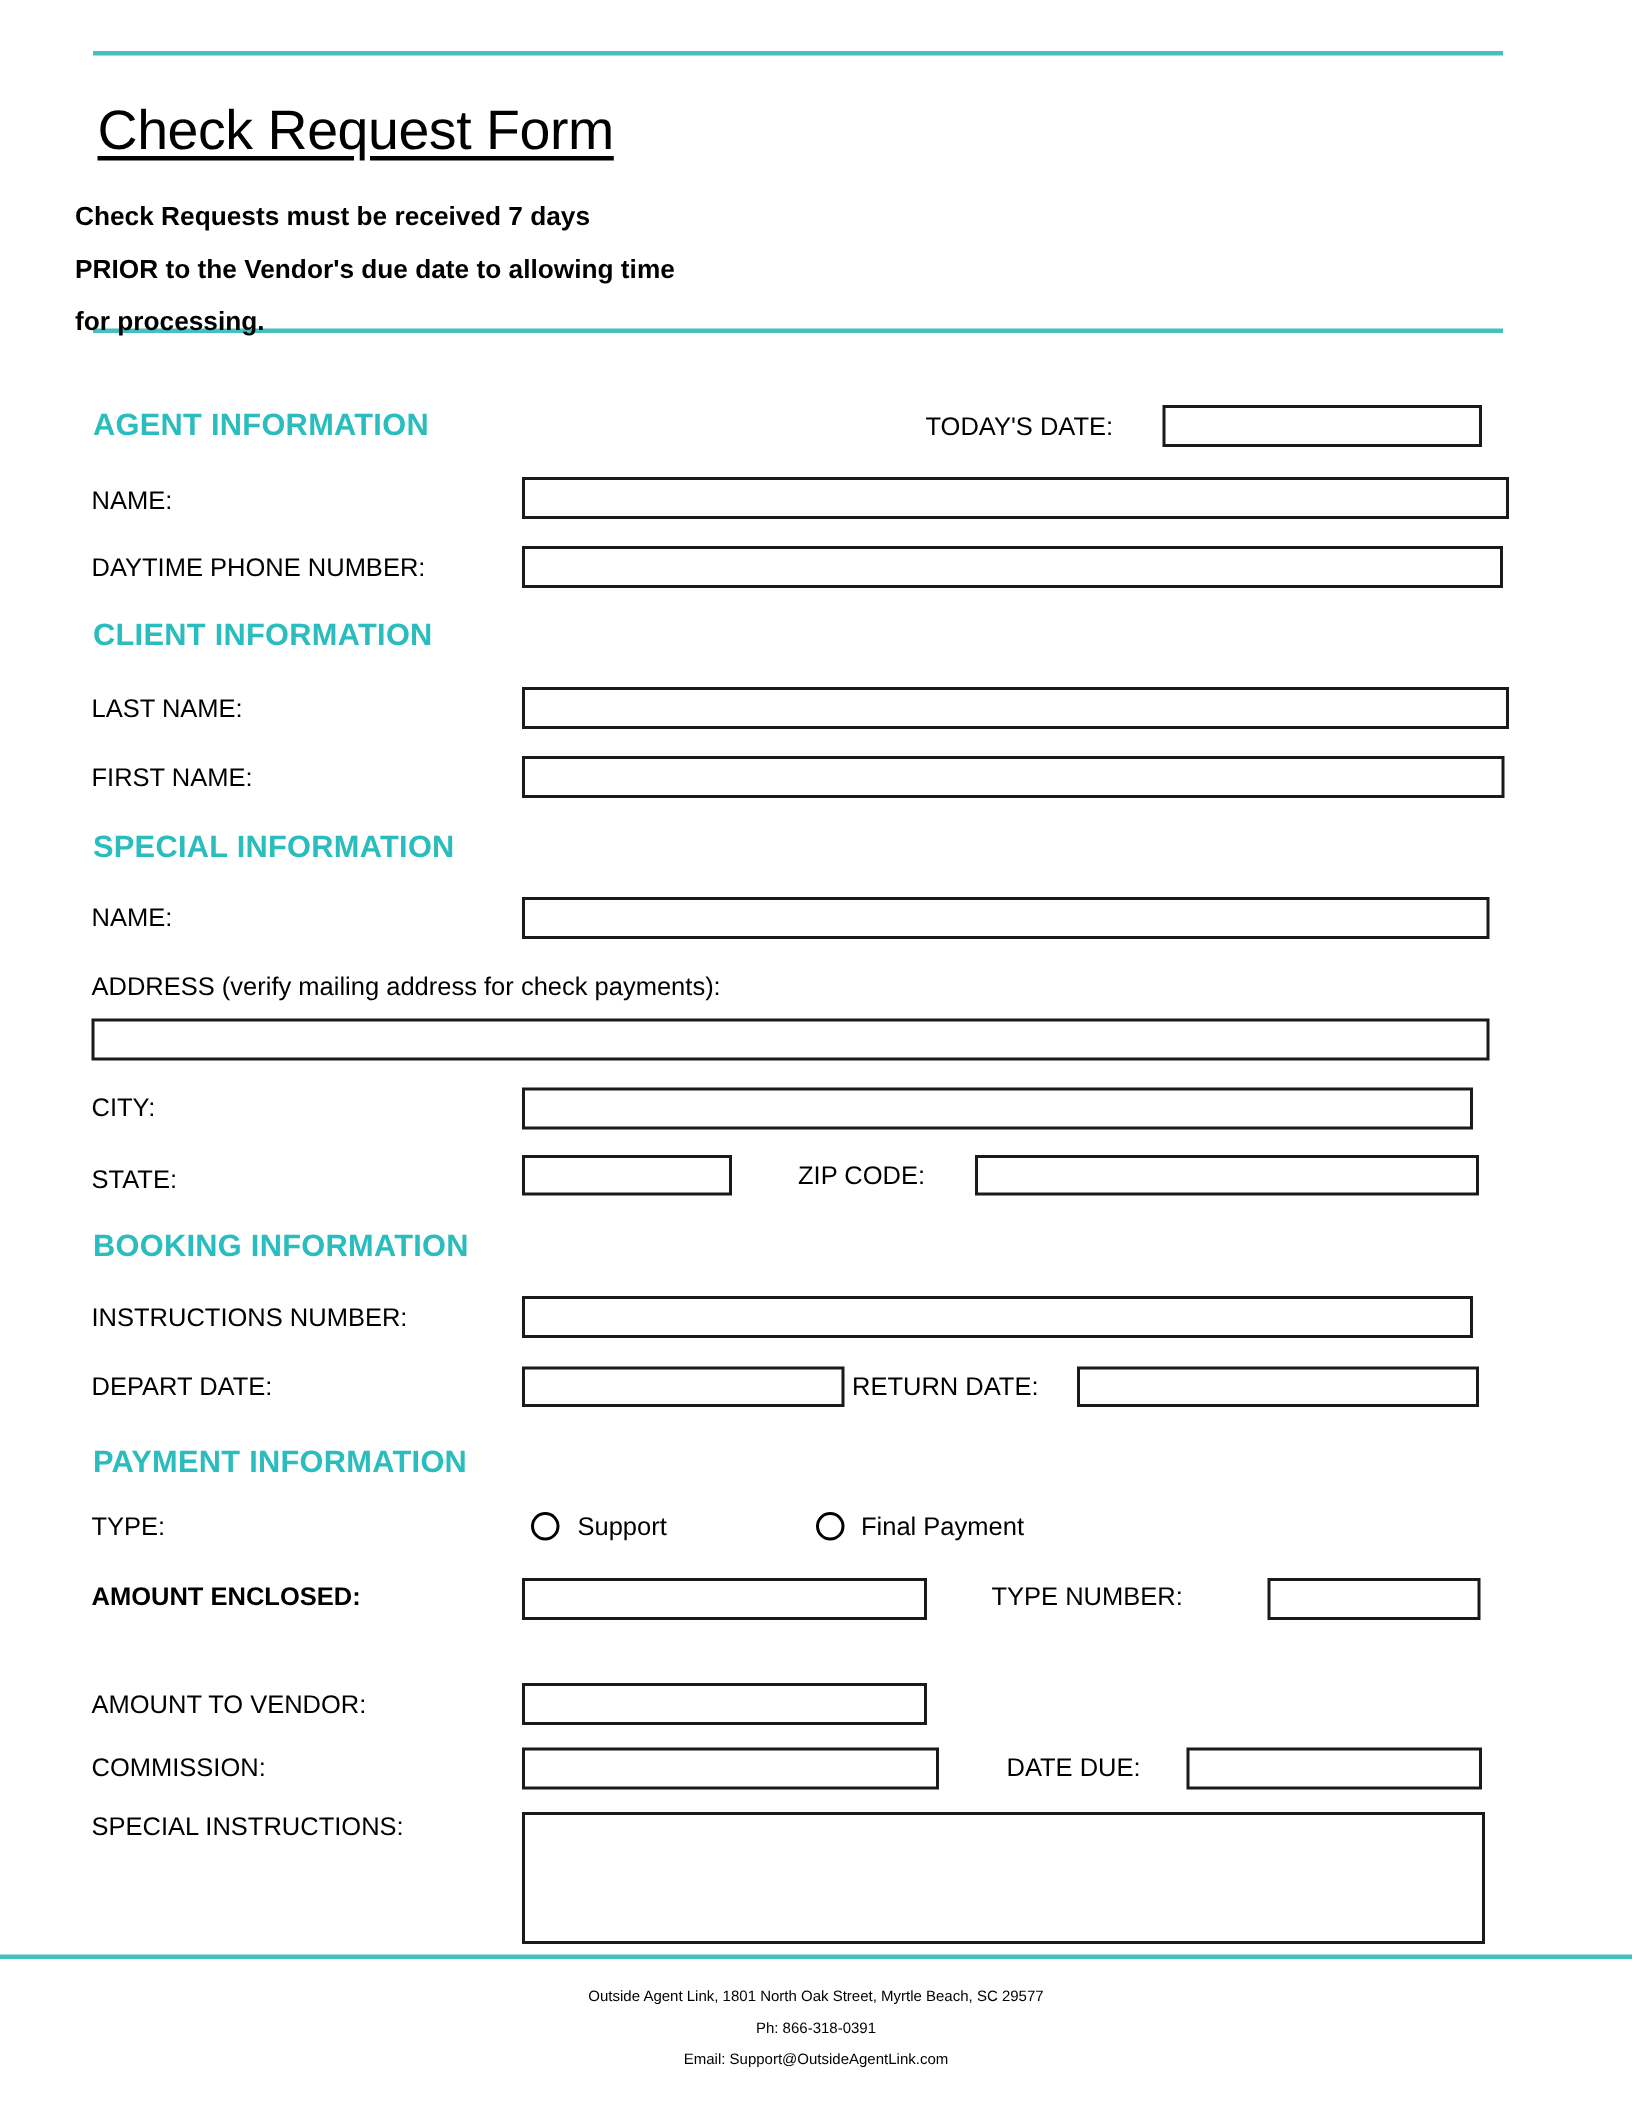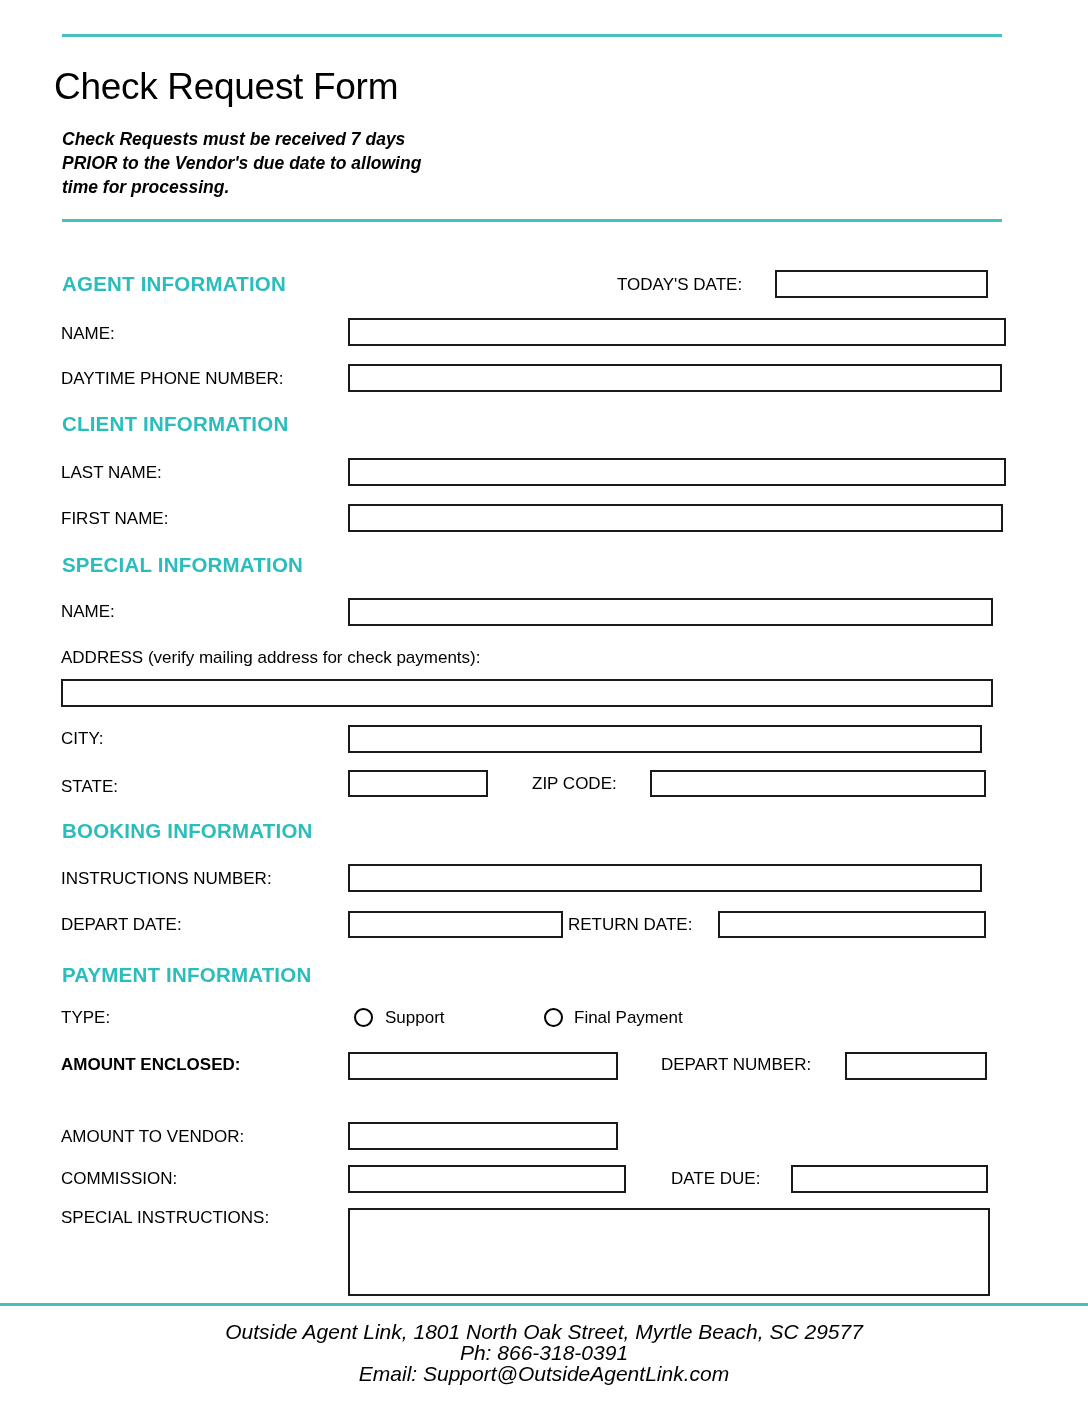--- a/index.html
+++ b/index.html
@@ -31,36 +31,36 @@
     height: 3px;
     background: #45bfc0;
   }
   .rule.top    { top: 34px; }
   .rule.header { top: 219px; height: 3px; }
   .rule.footer { top: 1303px; height: 3px; }
 
   
   .form-title {
     position: absolute;
-    left: 54px;
+    left: 65px;
     top: 66px;
     font-size: 37px;
     font-weight: normal;
     letter-spacing: -0.3px;
+    text-decoration: underline;
     text-underline-offset: 5px;
     white-space: nowrap;
   }
   .form-note {
     position: absolute;
-    left: 62px;
+    left: 50px;
     top: 127px;
     font-size: 17.5px;
-    font-style: italic;
     font-weight: bold;
-    line-height: 24px;
+    line-height: 35px;
     width: 400px;
   }
 
   
   .logo {
     position: absolute;
     left: 690px;
     top: 88px;
     width: 310px;
     height: 108px;
@@ -106,24 +106,23 @@
     box-sizing: border-box;
     background: #fff;
   }
 
   
   .footer {
     position: absolute;
     left: 0;
     width: 1088px;
     text-align: center;
-    font-size: 21px;
+    font-size: 10px;
     line-height: 23px;
     color: #000;
-    font-style: italic;
   }
 </style>
 </head>
 <body>
 
 <div class="page">
 
   <div class="rule top"></div>
   <div class="rule header"></div>
   <div class="rule footer"></div>
@@ -185,21 +184,21 @@
 
   <div class="radio" style="left:354px; top:1008px;"></div>
   <div class="label" style="left:385px; top:1008px;">Support</div>
 
   <div class="radio" style="left:544px; top:1008px;"></div>
   <div class="label" style="left:574px; top:1008px;">Final Payment</div>
 
   <div class="label bold" style="left:61px; top:1055px;">AMOUNT ENCLOSED:</div>
   <div class="box" style="left:348px; top:1052px; width:270px; height:28px;"></div>
 
-  <div class="label" style="left:661px; top:1055px;">DEPART NUMBER:</div>
+  <div class="label" style="left:661px; top:1055px;">TYPE NUMBER:</div>
   <div class="box" style="left:845px; top:1052px; width:142px; height:28px;"></div>
 
   <div class="label" style="left:61px; top:1127px;">AMOUNT TO VENDOR:</div>
   <div class="box" style="left:348px; top:1122px; width:270px; height:28px;"></div>
 
   <div class="label" style="left:61px; top:1169px;">COMMISSION:</div>
   <div class="box" style="left:348px; top:1165px; width:278px; height:28px;"></div>
 
   <div class="label" style="left:671px; top:1169px;">DATE DUE:</div>
   <div class="box" style="left:791px; top:1165px; width:197px; height:28px;"></div>

